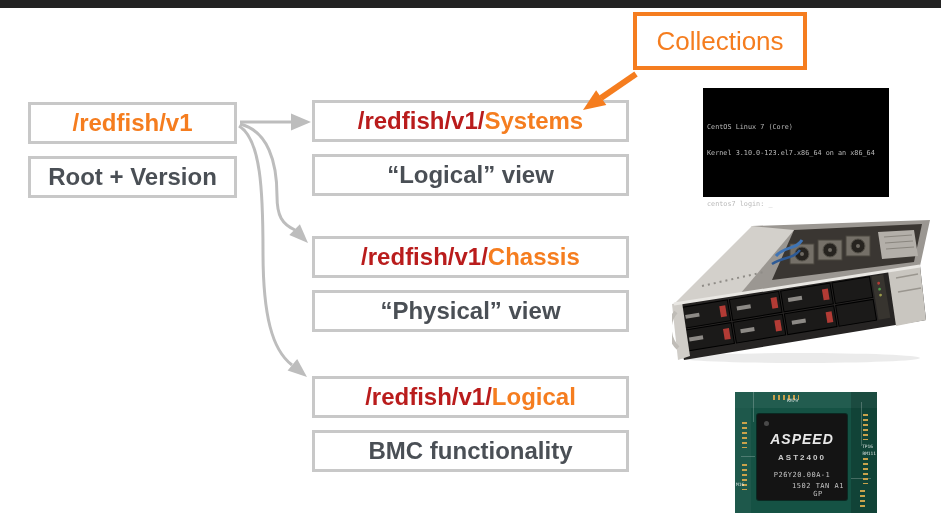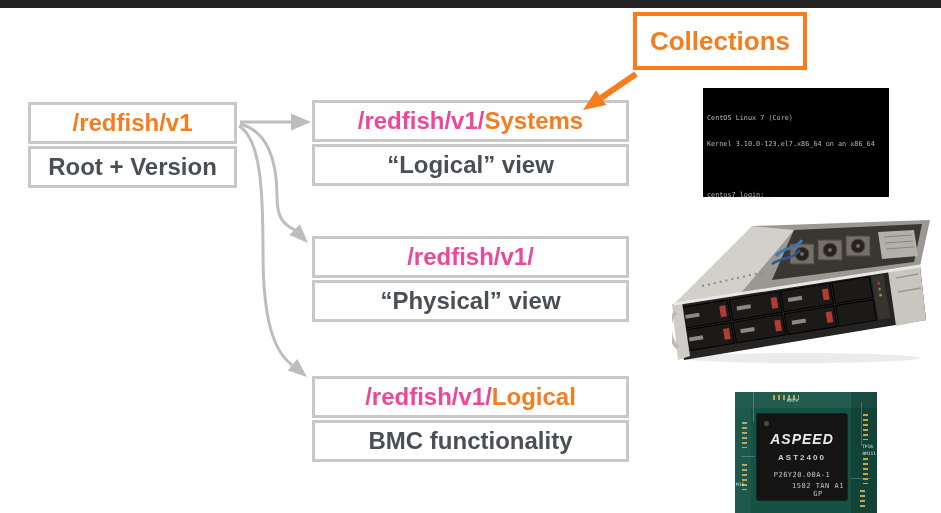--- a/index.html
+++ b/index.html
@@ -4,46 +4,46 @@
 <style>
   * { margin:0; padding:0; box-sizing:border-box; }
   html,body { background:#ffffff; }
   .canvas {
     position:relative; width:941px; height:513px; overflow:hidden;
     background:#ffffff; font-family:"Liberation Sans", sans-serif;
   }
   .topbar { position:absolute; left:0; top:0; width:941px; height:8px; background:#232323; }
 
   
-  .node { position:absolute; display:flex; flex-direction:column; gap:2px; }
+  .node { position:absolute; display:flex; flex-direction:column; gap:12px; }
   .row {
     height:42px; background:#ffffff; border:3px solid #c8c8c8;
     display:flex; align-items:center; justify-content:center;
     font-weight:bold; font-size:24px; white-space:nowrap; overflow:hidden;
   }
   .path-row { color:#f57d1f; }
-  .prefix { color:#ec4899; }
+  .prefix { color:#b91c1c; }
   .segment { color:#f57d1f; }
   .caption-row { color:#4a4f55;text-align:right; }
 
   
   .collections {
     position:absolute; left:633px; top:12px; width:174px; height:58px;
     border:4px solid #f57d1f; background:#ffffff;
     display:flex; align-items:center; justify-content:center;
-    color:#f57d1f; font-weight:bold; font-size:26px;
+    color:#f57d1f; font-weight:normal; font-size:26px;
   }
 
   
   .arrows { position:absolute; left:0; top:0; width:941px; height:513px; pointer-events:none; z-index:5; }
 
   
   .terminal {
     position:absolute; left:703px; top:88px; width:186px; height:109px;
-    background:#000000; padding:9px 4px;
+    background:#000000; padding:18px 4px;
     font-family:"DejaVu Sans Mono", monospace; font-size:6.8px; line-height:8.5px;
     color:#b9b9b9; white-space:pre;
   }
   .term-line { min-height:8.5px; }
 
   
   .server { position:absolute; left:672px; top:216px; width:268px; height:148px; }
 
   
   .pcb {
@@ -110,20 +110,21 @@
     <div class="row path-row">
       <span class="prefix">/redfish/v1/</span>
         <span class="segment">Systems</span>
     </div>
     <div class="row caption-row">“Logical” view</div>
   </div>
 
   <div class="node" style="left:312px; top:236px; width:317px;">
     <div class="row path-row">
       <span class="prefix">/redfish/v1/</span>
+        <span class="segment">Chassis</span>
     </div>
     <div class="row caption-row">“Physical” view</div>
   </div>
 
   <div class="node" style="left:312px; top:376px; width:317px;">
     <div class="row path-row">
       <span class="prefix">/redfish/v1/</span>
         <span class="segment">Logical</span>
     </div>
     <div class="row caption-row">BMC functionality</div>

